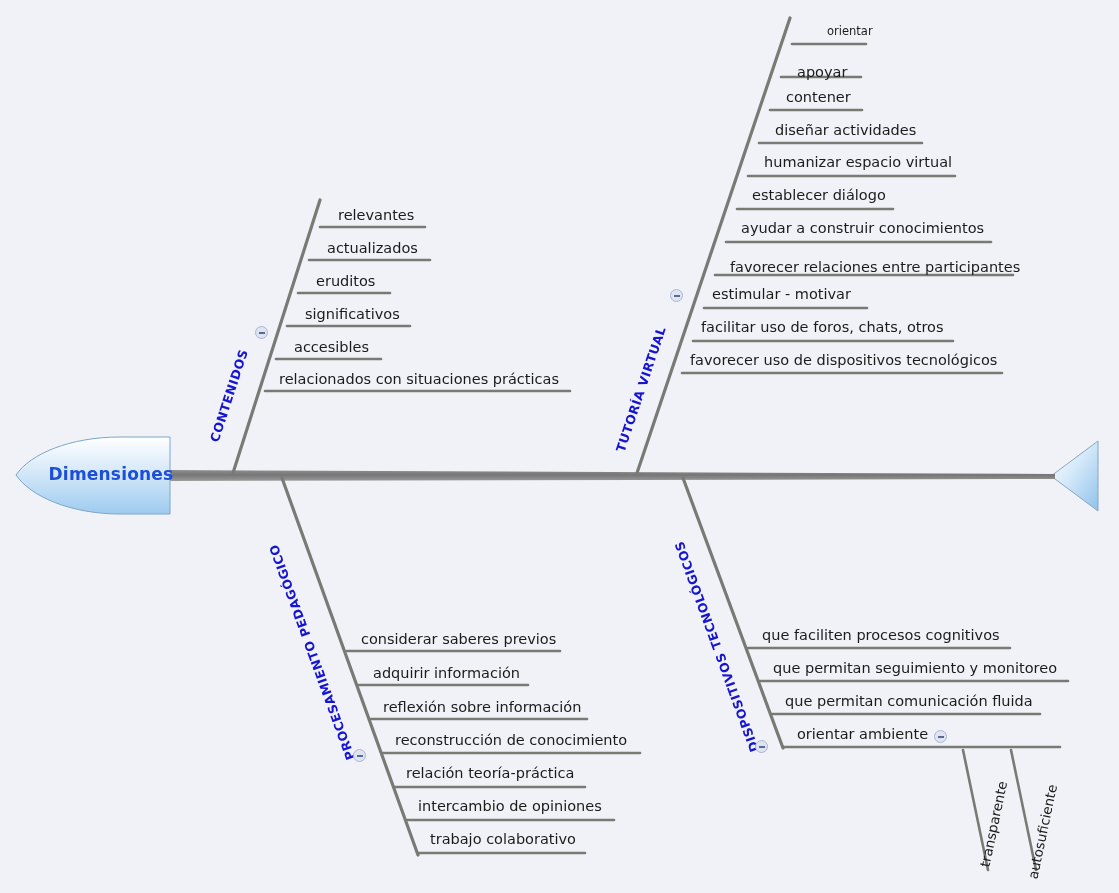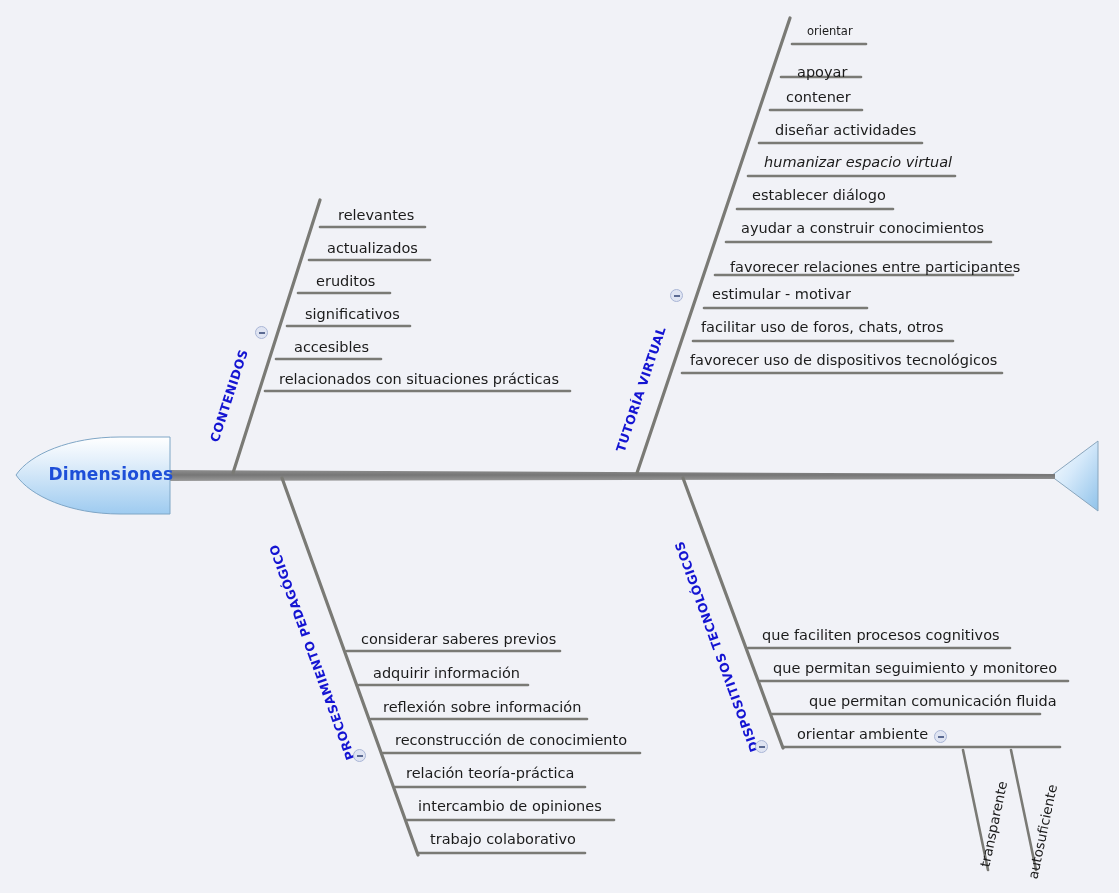--- a/index.html
+++ b/index.html
@@ -203,25 +203,25 @@
     <div class="leaf" style="left:338px; top:208px;">relevantes</div>
     <div class="leaf" style="left:327px; top:241px;">actualizados</div>
     <div class="leaf" style="left:316px; top:274px;text-align:center;">eruditos</div>
     <div class="leaf" style="left:305px; top:307px;">significativos</div>
     <div class="leaf" style="left:294px; top:340px;">accesibles</div>
     <div class="leaf" style="left:279px; top:372px;">relacionados con situaciones prácticas</div>
 
     <div class="cat-label" style="left:620px; top:444px; transform: rotate(-71.5deg);">TUTORÍA VIRTUAL</div>
     <div class="minus-badge" style="left:670px; top:289px;"></div>
 
-    <div class="leaf small" style="left:807px; top:26px;">orientar</div>
+    <div class="leaf small" style="left:827px; top:26px;">orientar</div>
     <div class="leaf" style="left:797px; top:65px;">apoyar</div>
     <div class="leaf" style="left:786px; top:90px;">contener</div>
     <div class="leaf" style="left:775px; top:123px;">diseñar actividades</div>
-    <div class="leaf" style="left:764px; top:155px;font-style:italic;">humanizar espacio virtual</div>
+    <div class="leaf" style="left:764px; top:155px;">humanizar espacio virtual</div>
     <div class="leaf" style="left:752px; top:188px;">establecer diálogo</div>
     <div class="leaf" style="left:741px; top:221px;">ayudar a construir conocimientos</div>
     <div class="leaf" style="left:730px; top:260px;">favorecer relaciones entre participantes</div>
     <div class="leaf" style="left:712px; top:287px;">estimular - motivar</div>
     <div class="leaf" style="left:701px; top:320px;">facilitar uso de foros, chats, otros</div>
     <div class="leaf" style="left:690px; top:353px;">favorecer uso de dispositivos tecnológicos</div>
 
     <div class="cat-label" style="left:351px; top:752px; transform: rotate(-110deg);">PROCESAMIENTO PEDAGÓGICO</div>
     <div class="minus-badge" style="left:353px; top:749px;"></div>
 
@@ -231,21 +231,21 @@
     <div class="leaf" style="left:395px; top:733px;">reconstrucción de conocimiento</div>
     <div class="leaf" style="left:406px; top:766px;">relación teoría-práctica</div>
     <div class="leaf" style="left:418px; top:799px;">intercambio de opiniones</div>
     <div class="leaf" style="left:430px; top:832px;">trabajo colaborativo</div>
 
     <div class="cat-label" style="left:755px; top:744px; transform: rotate(-110deg);">DISPOSITIVOS TECNOLÓGICOS</div>
     <div class="minus-badge" style="left:755px; top:740px;"></div>
 
     <div class="leaf" style="left:762px; top:628px;">que faciliten procesos cognitivos</div>
     <div class="leaf" style="left:773px; top:661px;">que permitan seguimiento y monitoreo</div>
-    <div class="leaf" style="left:785px; top:694px;margin-left:24px;">que permitan comunicación fluida</div>
+    <div class="leaf" style="left:785px; top:694px;">que permitan comunicación fluida</div>
     <div class="leaf" style="left:797px; top:727px;">orientar ambiente</div>
     <div class="minus-badge" style="left:934px; top:730px;"></div>
 
     <div class="subleaf" style="left:985px; top:860px; transform: rotate(-78deg);">transparente</div>
     <div class="subleaf" style="left:1033px; top:872px; transform: rotate(-78deg);">autosuficiente</div>
 
   </div>
 </div>
 
 </body></html>

